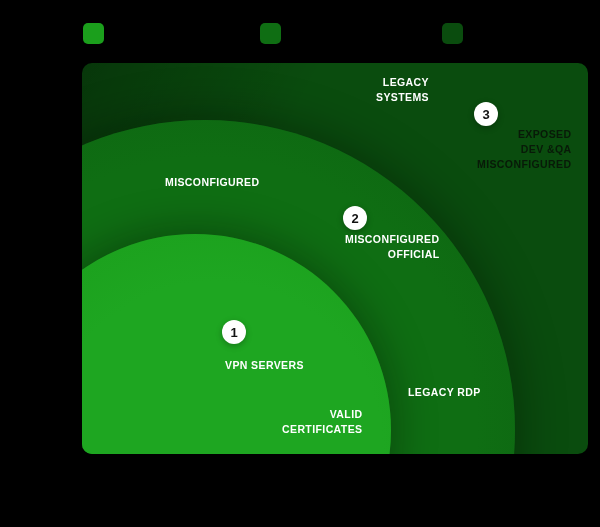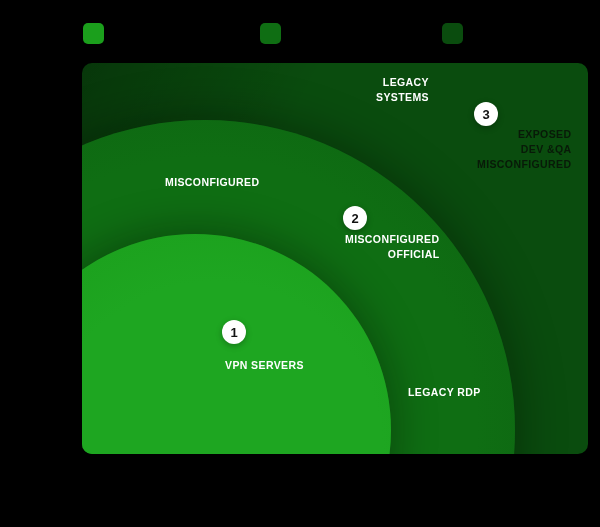--- a/index.html
+++ b/index.html
@@ -128,15 +128,19 @@
       <span>1</span>
     </div>
     <div class="lbl light p-vpn">
       <div>VPN SERVERS</div>
     </div>
 
     <div class="lbl light p-rdp">
       <div>LEGACY RDP</div>
     </div>
 
+    <div class="lbl light p-certs">
+      <div>VALID</div>
+      <div>CERTIFICATES</div>
+    </div>
 
   </div>
 </div>
 
 </body></html>

